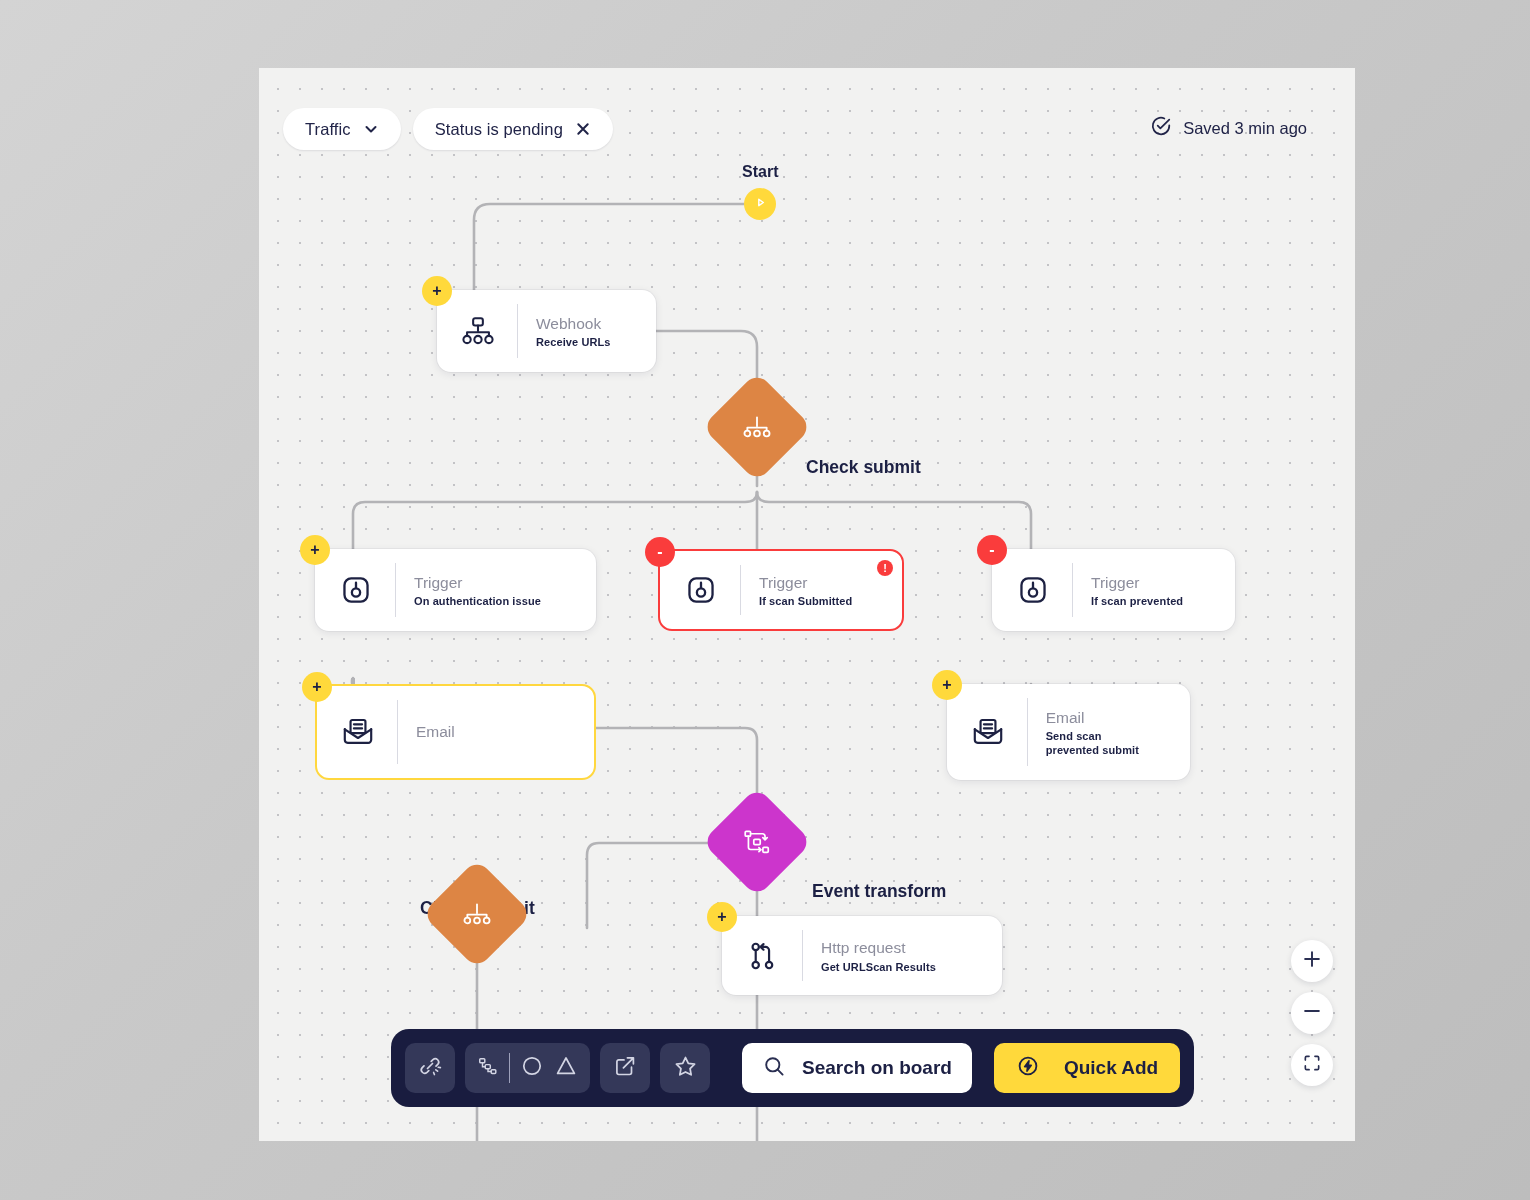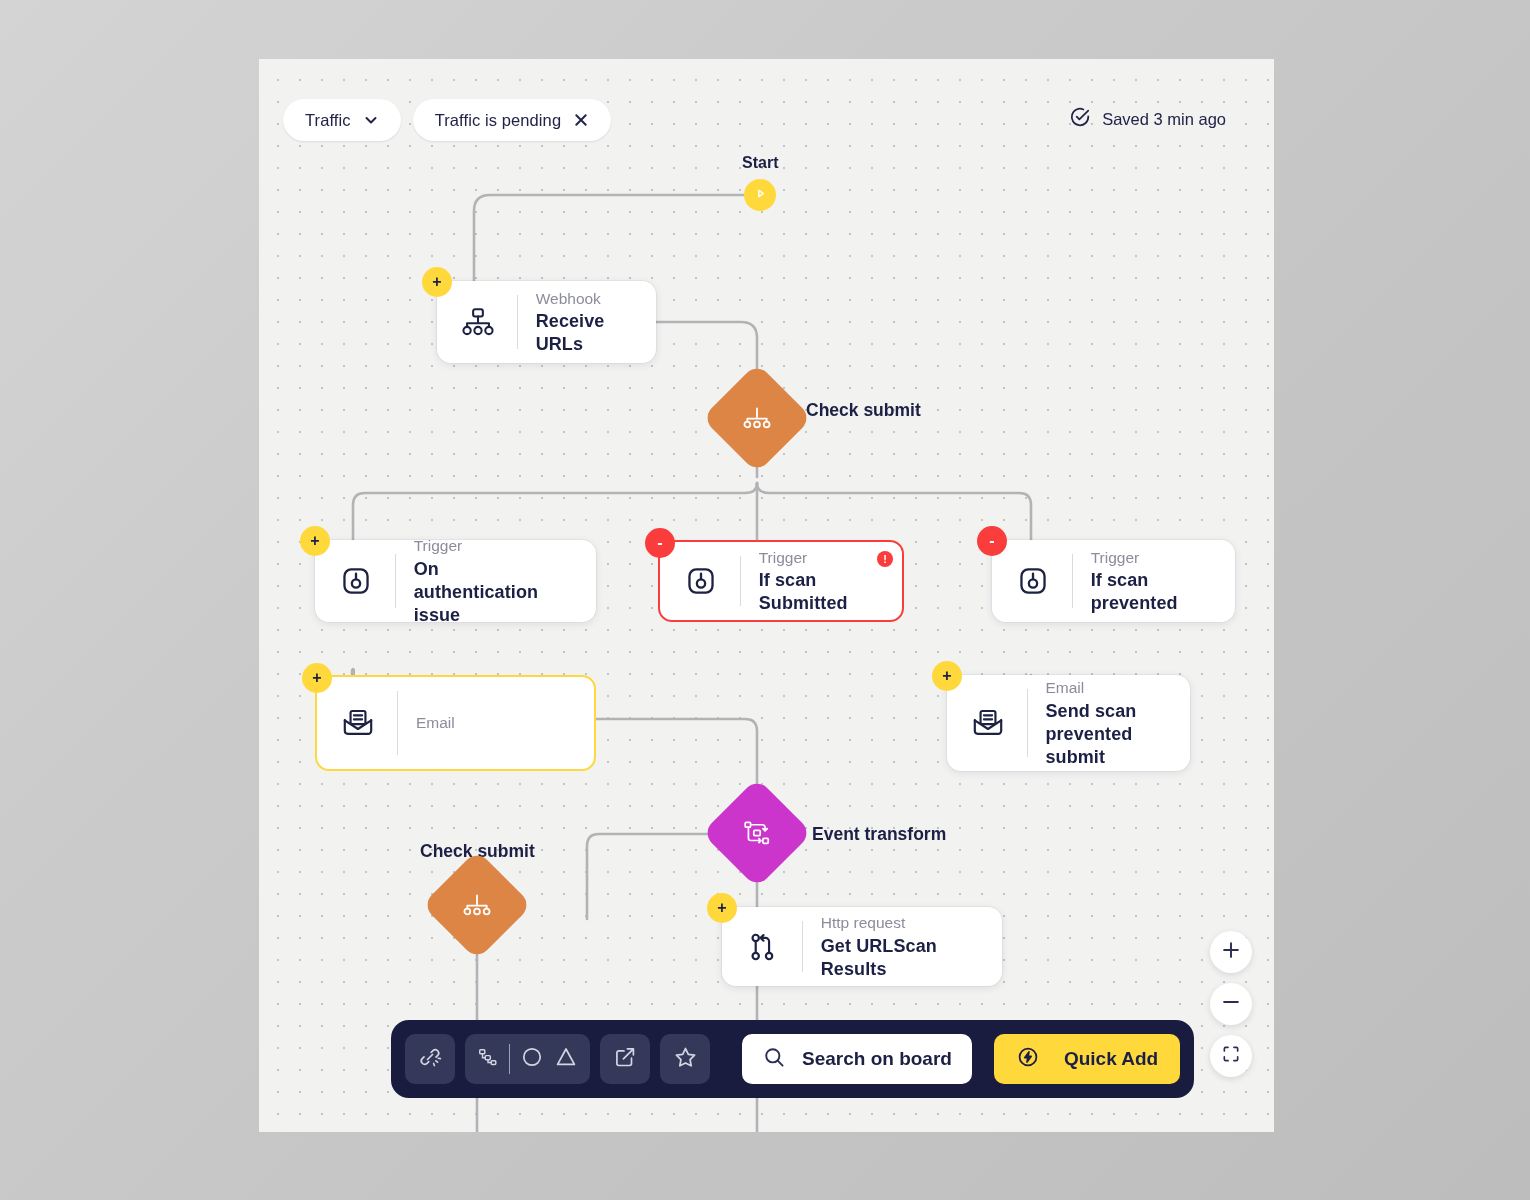--- a/index.html
+++ b/index.html
@@ -9,22 +9,22 @@
     overflow: hidden;
   }
   body {
     background: linear-gradient(135deg,#d4d4d4 0%,#c9c9c9 40%,#bdbdbd 100%);
     position: relative;
   }
 
   
   #canvas {
     position: absolute;
-    left: 259px; top: 59px;
-    width: 1015px; height: 1073px;
+    left: 259px; top: 68px;
+    width: 1096px; height: 1073px;
     background-color: #f2f2f1;
     background-image: radial-gradient(#c3c3c6 1.3px, transparent 1.4px);
     background-size: 22px 22px;
     background-position: 8px 10px;
     overflow: hidden;
   }
 
   
   #edges { position:absolute; left:0; top:0; width:1015px; height:1073px; }
   .edge { fill:none; stroke:#b3b3b6; stroke-width:2.6px; stroke-linecap:round; }
@@ -49,21 +49,21 @@
   
   .node {
     position:absolute; background:#fff; border-radius:14px;
     box-shadow:0 2px 8px rgba(20,23,50,.09), 0 0 0 1px rgba(20,23,50,.045);
     display:flex; align-items:center; padding:0 0 0 20px; cursor:pointer;
   }
   .node .nicon { flex:0 0 auto; width:42px; display:flex; align-items:center; justify-content:center; color:#1d2142; }
   .node .divider { width:1px; align-self:stretch; margin:14px 18px 14px 18px; background:#d9dae2; }
   .node .ntext { display:flex; flex-direction:column; justify-content:center; padding-right:39px; }
   .node .nkind { font-size:15.5px; color:#8c8d9c; line-height:1.45; font-weight:400; }
-  .node .ntitle { font-size:18px; color:#1c2044; font-weight:700; line-height:1.28; letter-spacing:.1px; }
+  .node .ntitle { font-size:11px; color:#1c2044; font-weight:700; line-height:1.28; letter-spacing:.1px; }
 
   .node.err { border:2px solid #fa3c3c; box-shadow:none; }
   .node.warn { border:2px solid #ffd73e; box-shadow:none; }
 
   .badge {
     position:absolute; width:30px; height:30px; border-radius:50%;
     display:flex; align-items:center; justify-content:center;
     font-weight:700; cursor:pointer; z-index:6;
   }
   .badge.plus { background:#ffd93b; color:#1c2044; }
@@ -82,21 +82,21 @@
     cursor:pointer; z-index:5;
   }
 
   
   .diamond {
     position:absolute; width:78px; height:78px; border-radius:14px;
     transform:rotate(45deg);
     display:flex; align-items:center; justify-content:center; cursor:pointer; z-index:4;
   }
   .diamond > span { transform:rotate(-45deg); display:flex; }
-  .dlabel { position:absolute; font-size:17.5px; font-weight:700; color:#1c2044; white-space:nowrap; }
+  .dlabel { position:absolute; font-size:17.5px; font-weight:700; color:#1c2044; white-space:nowrap;margin-top:48px; }
 
   
   .toolbar {
     position:absolute; left:132px; top:961px;
     height:78px; background:#191c3f; border-radius:18px;
     display:flex; align-items:center; gap:10px; padding:0 14px; z-index:20;
   }
   .tbtn {
     background:#343859; border-radius:10px; height:50px; min-width:50px;
     display:flex; align-items:center; justify-content:center; gap:10px;
@@ -247,21 +247,21 @@
   <div class="chipbar">
     <div class="chip">
       <span>Traffic</span>
       <span class="cv">
         <svg width="16" height="16" viewBox="0 0 16 16" fill="none">
           <path d="M3.5 6 L8 10.5 L12.5 6" stroke="#212448" stroke-width="2" stroke-linecap="round" stroke-linejoin="round"></path>
         </svg>
       </span>
     </div>
     <div class="chip">
-      <span>Traffic is pending</span>
+      <span>Status is pending</span>
       <span class="cv">
         <svg width="16" height="16" viewBox="0 0 16 16" fill="none">
           <path d="M3.3 3.3 L12.7 12.7 M12.7 3.3 L3.3 12.7" stroke="#212448" stroke-width="2" stroke-linecap="round"></path>
         </svg>
       </span>
     </div>
   </div>
 
   <div class="saved">
     <span>

